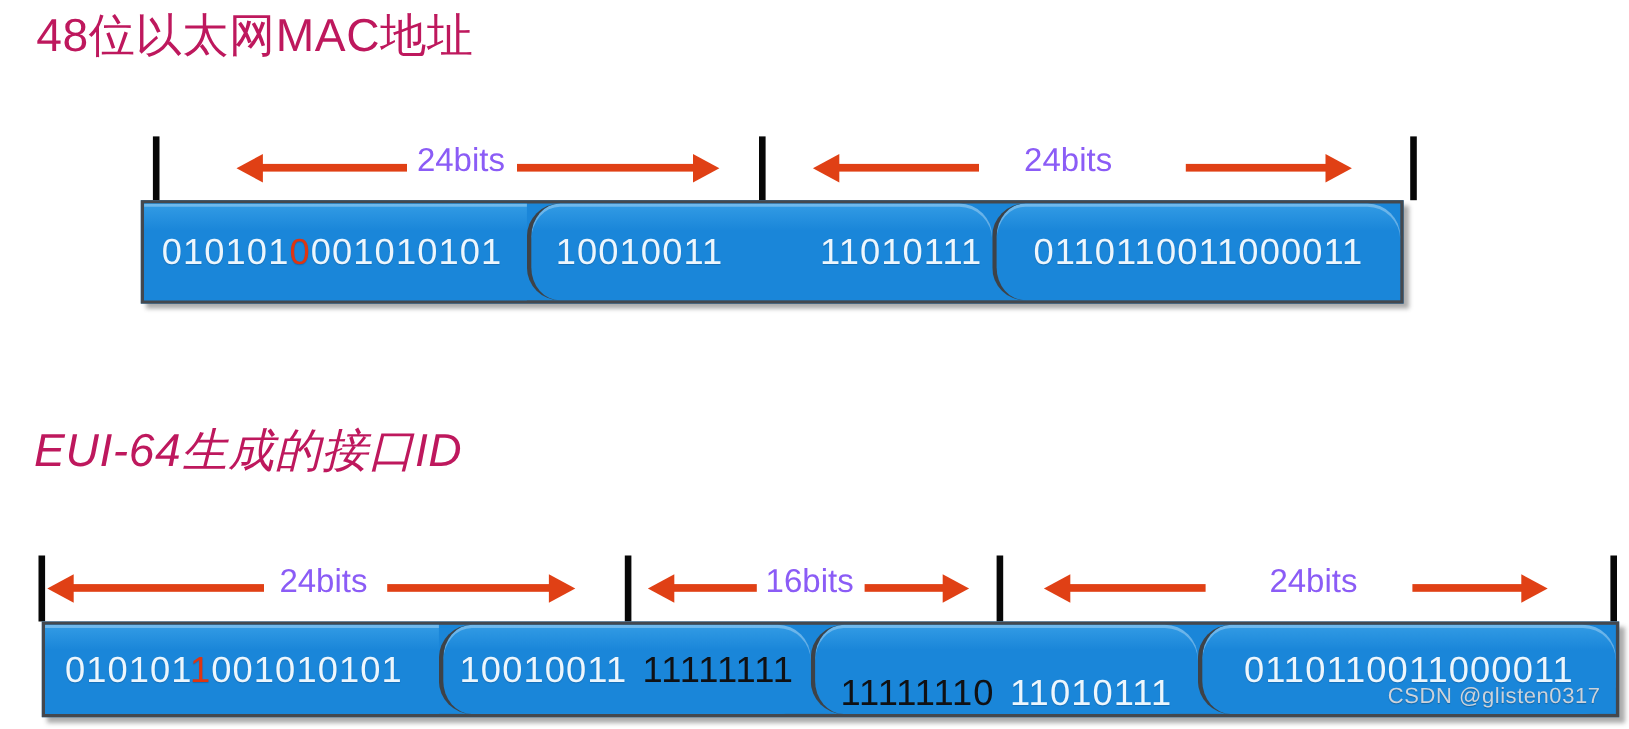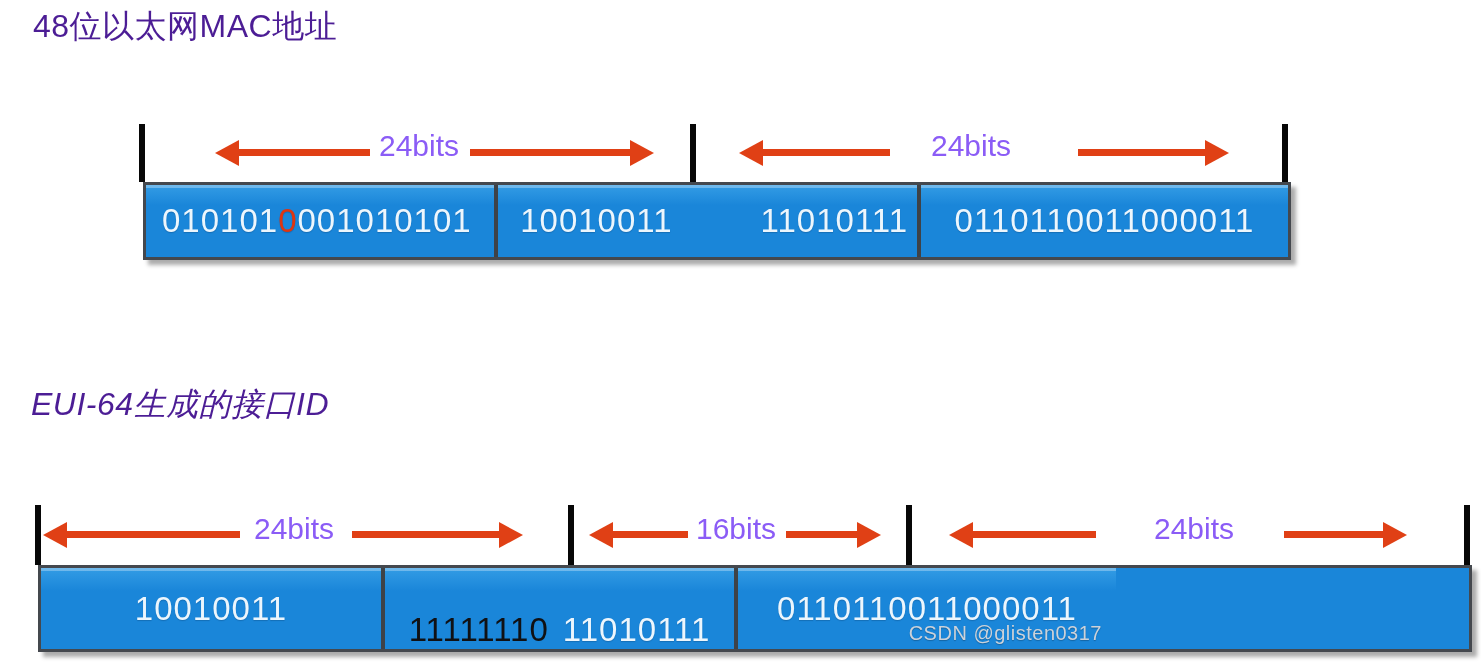--- a/index.html
+++ b/index.html
@@ -1,21 +1,21 @@
 <!DOCTYPE html>
 <html><head>
 <meta charset="utf-8">
 <style>
   html,body { margin:0; padding:0; background:#fff; }
   .canvas {
     position:relative; width:1481px; height:663px; background:#ffffff;
     font-family:"Liberation Sans","DejaVu Sans",sans-serif; overflow:hidden;
   }
   .title {
-    position:absolute; font-size:32px; line-height:1.15; color:#4c1d95;
+    position:absolute; font-size:42px; line-height:1.15; color:#be185d;
     letter-spacing:0.5px; white-space:nowrap;
   }
   .tick { position:absolute; width:6px; background:#070707; }
   .bitlabel {
     position:absolute; font-size:30px; line-height:1.1; color:#8b5cf6; white-space:nowrap;
   }
   .arrow { position:absolute; height:7px; background:#e04015; }
   .arrow.left::before {
     content:""; position:absolute; left:-23px; top:-9.5px; width:0; height:0;
     border-top:13px solid transparent; border-bottom:13px solid transparent;
@@ -29,21 +29,21 @@
   .bar {
     position:absolute; display:flex; box-sizing:border-box;
     border:3px solid #44484e; background:#1a86d9;
     box-shadow:5px 5px 4px rgba(70,70,70,0.45);
   }
   .seg {
     position:relative; display:flex; align-items:center; box-sizing:border-box;
     background:linear-gradient(180deg,#339ce5 0%, #1a86d9 28%, #1a86d9 100%);
     box-shadow:inset 0 3px 0 rgba(255,255,255,0.30);
   }
-  .seg + .seg { border-left:4px solid #3e4247; }
+  .seg + .seg { border-left:4px solid #3e4247;border-radius:30px; }
   .bits {
     font-size:33px; letter-spacing:1px; color:#ecf6fd; white-space:nowrap;
     text-shadow:0 1px 1px rgba(0,40,80,0.25);
   }
   .bit-red   { color:#de3511; }
   .bit-black { color:#101114; text-shadow:none; }
   .center { justify-content:center; }
   .watermark {
     position:absolute; right:14px; bottom:4px; font-size:20px;
     color:#ccd2da; letter-spacing:0.5px; text-shadow:0 1px 1px rgba(0,0,0,0.25);
@@ -61,21 +61,21 @@
   <div class="tick" style="left:1282px; top:124px; height:58px;"></div>
 
   <div class="arrow left" style="left:238px; top:149px; width:132px;"></div>
   <div class="bitlabel" style="left:379px; top:129px;">24bits</div>
   <div class="arrow right" style="left:470px; top:149px; width:161px;"></div>
 
   <div class="arrow left" style="left:762px; top:149px; width:128px;"></div>
   <div class="bitlabel" style="left:931px; top:129px;">24bits</div>
   <div class="arrow right" style="left:1078px; top:149px; width:128px;"></div>
 
-  <div class="bar" style="left:143px; top:182px; width:1148px; height:78px;">
+  <div class="bar" style="left:128px; top:182px; width:1148px; height:94px;">
     <div class="seg" style="width:350px; padding-left:16px;">
       <span class="bits"><span>010101</span><span class="bit-red">0</span><span>001010101</span></span>
     </div>
     <div class="seg" style="width:425px; padding-left:22px; column-gap:88px;">
       <span class="bits">10010011</span>
       <span class="bits">11010111</span>
     </div>
     <div class="seg center" style="width:373px;">
       <span class="bits">0110110011000011</span>
     </div>
@@ -94,22 +94,26 @@
 
   <div class="arrow left" style="left:612px; top:531px; width:76px;"></div>
   <div class="bitlabel" style="left:696px; top:512px;text-align:center;">16bits</div>
   <div class="arrow right" style="left:786px; top:531px; width:72px;"></div>
 
   <div class="arrow left" style="left:972px; top:531px; width:124px;"></div>
   <div class="bitlabel" style="left:1154px; top:512px;">24bits</div>
   <div class="arrow right" style="left:1284px; top:531px; width:100px;"></div>
 
   <div class="bar" style="left:38px; top:565px; width:1434px; height:87px;">
+    <div class="seg" style="width:359px; padding-left:18px;">
+      <span class="bits"><span>010101</span><span class="bit-red">1</span><span>001010101</span></span>
+    </div>
     <div class="seg center" style="width:340px; column-gap:14px;">
       <span class="bits">10010011</span>
+      <span class="bits bit-black">11111111</span>
     </div>
     <div class="seg center" style="width:353px; column-gap:14px;align-items:flex-end;">
       <span class="bits bit-black">11111110</span>
       <span class="bits">11010111</span>
     </div>
     <div class="seg center" style="width:382px;">
       <span class="bits">0110110011000011</span>
       <span class="watermark">CSDN @glisten0317</span>
     </div>
   </div>

